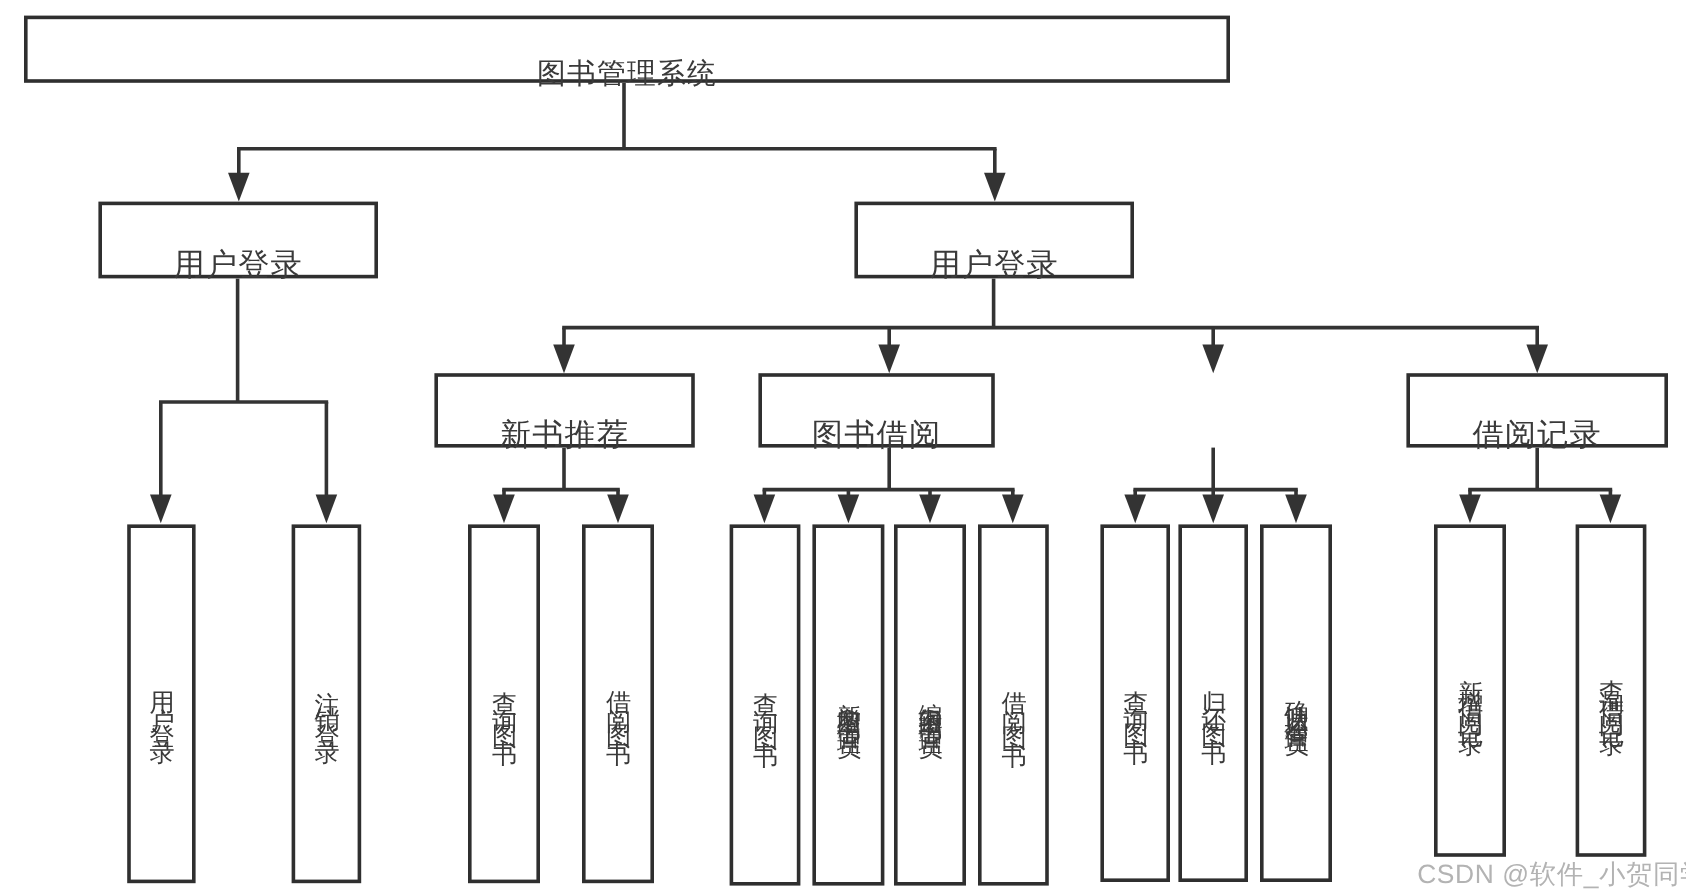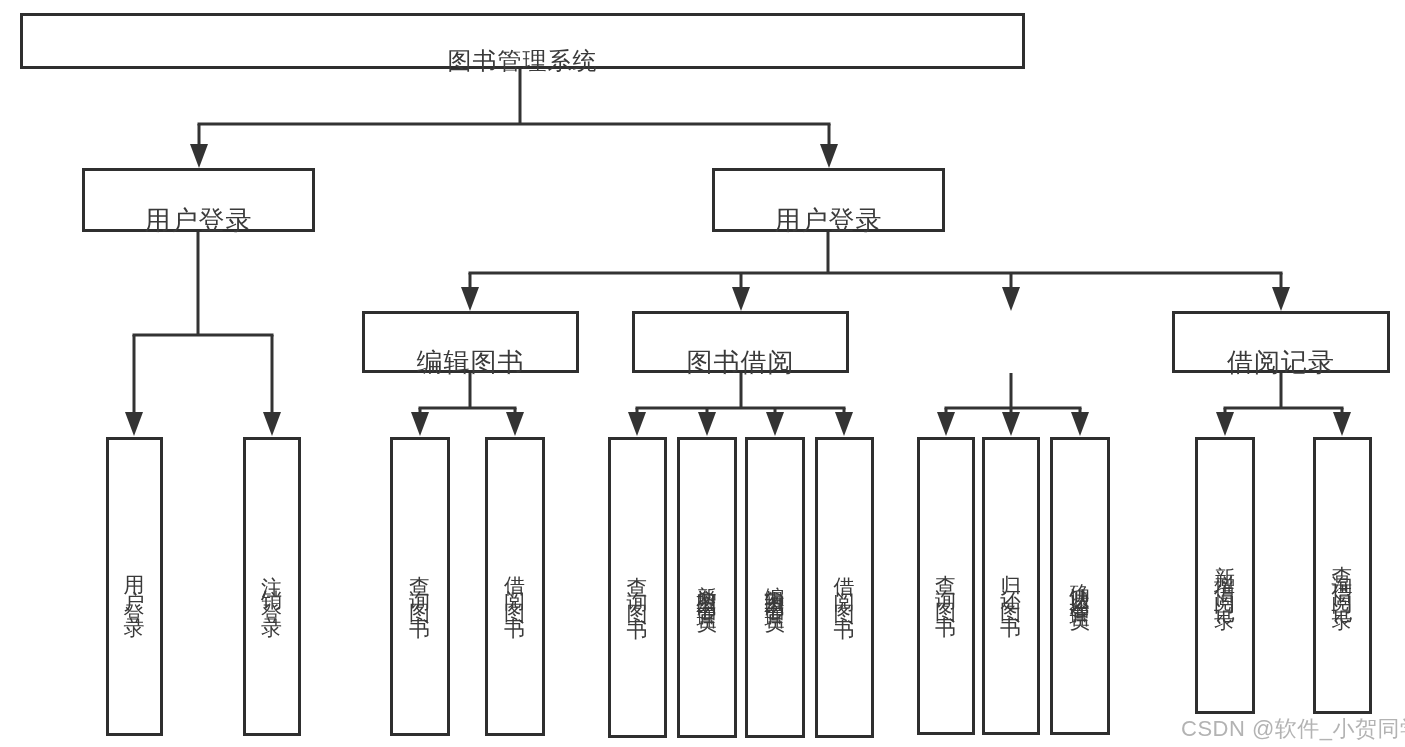--- a/index.html
+++ b/index.html
@@ -147,23 +147,23 @@
   </div>
 
   <div class="node" style="left:82px;top:168px;width:233px;height:64px">
     <span class="lbl">用户登录</span>
   </div>
   <div class="node" style="left:712px;top:168px;width:233px;height:64px">
     <span class="lbl">用户登录</span>
   </div>
 
   <div class="node" style="left:362px;top:311px;width:217px;height:62px">
-    <span class="lbl">编辑图书</span>
-  </div>
-  <div class="node" style="left:632px;top:311px;width:217px;height:62px">
+    <span class="lbl">新书推荐</span>
+  </div>
+  <div class="node" style="left:632px;top:311px;width:197px;height:62px">
     <span class="lbl">图书借阅</span>
   </div>
   <div class="node" style="left:1172px;top:311px;width:218px;height:62px">
     <span class="lbl">借阅记录</span>
   </div>
 
   <div class="leaf" style="left:106px;top:437px;width:57px;height:299px">
     <span class="vlbl">用户登录</span>
   </div>
   <div class="leaf" style="left:243px;top:437px;width:58px;height:299px">

